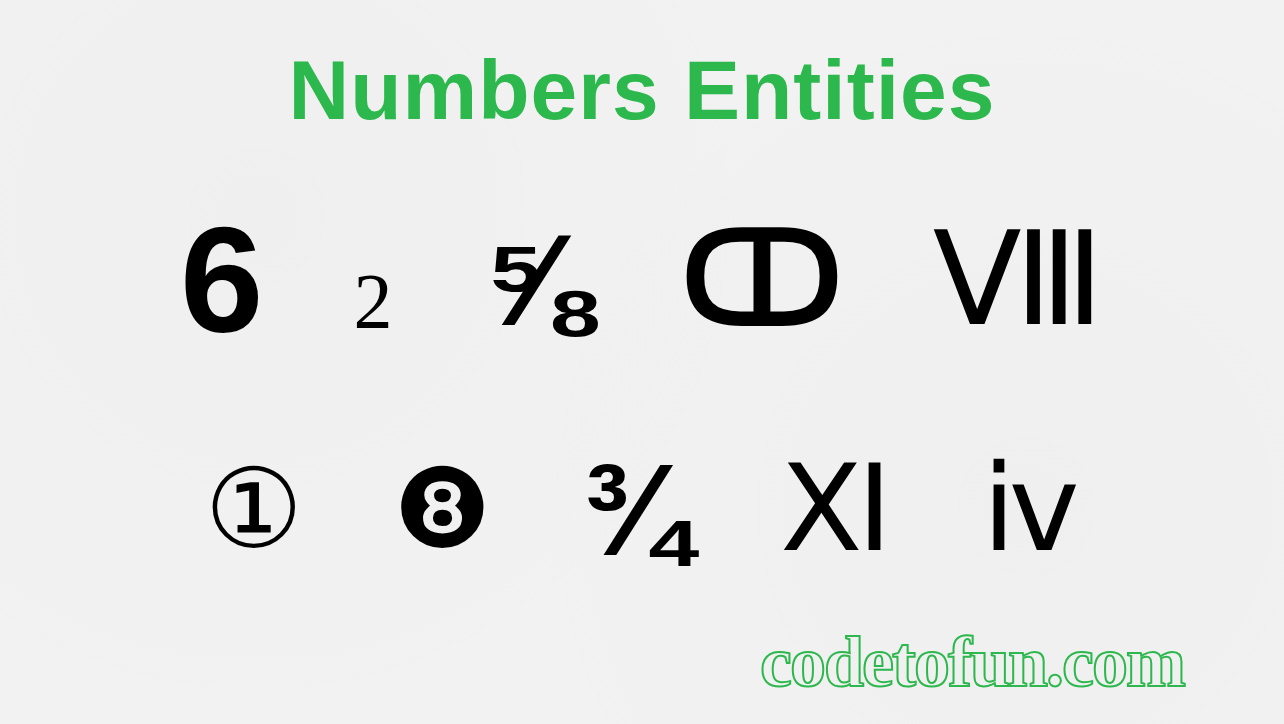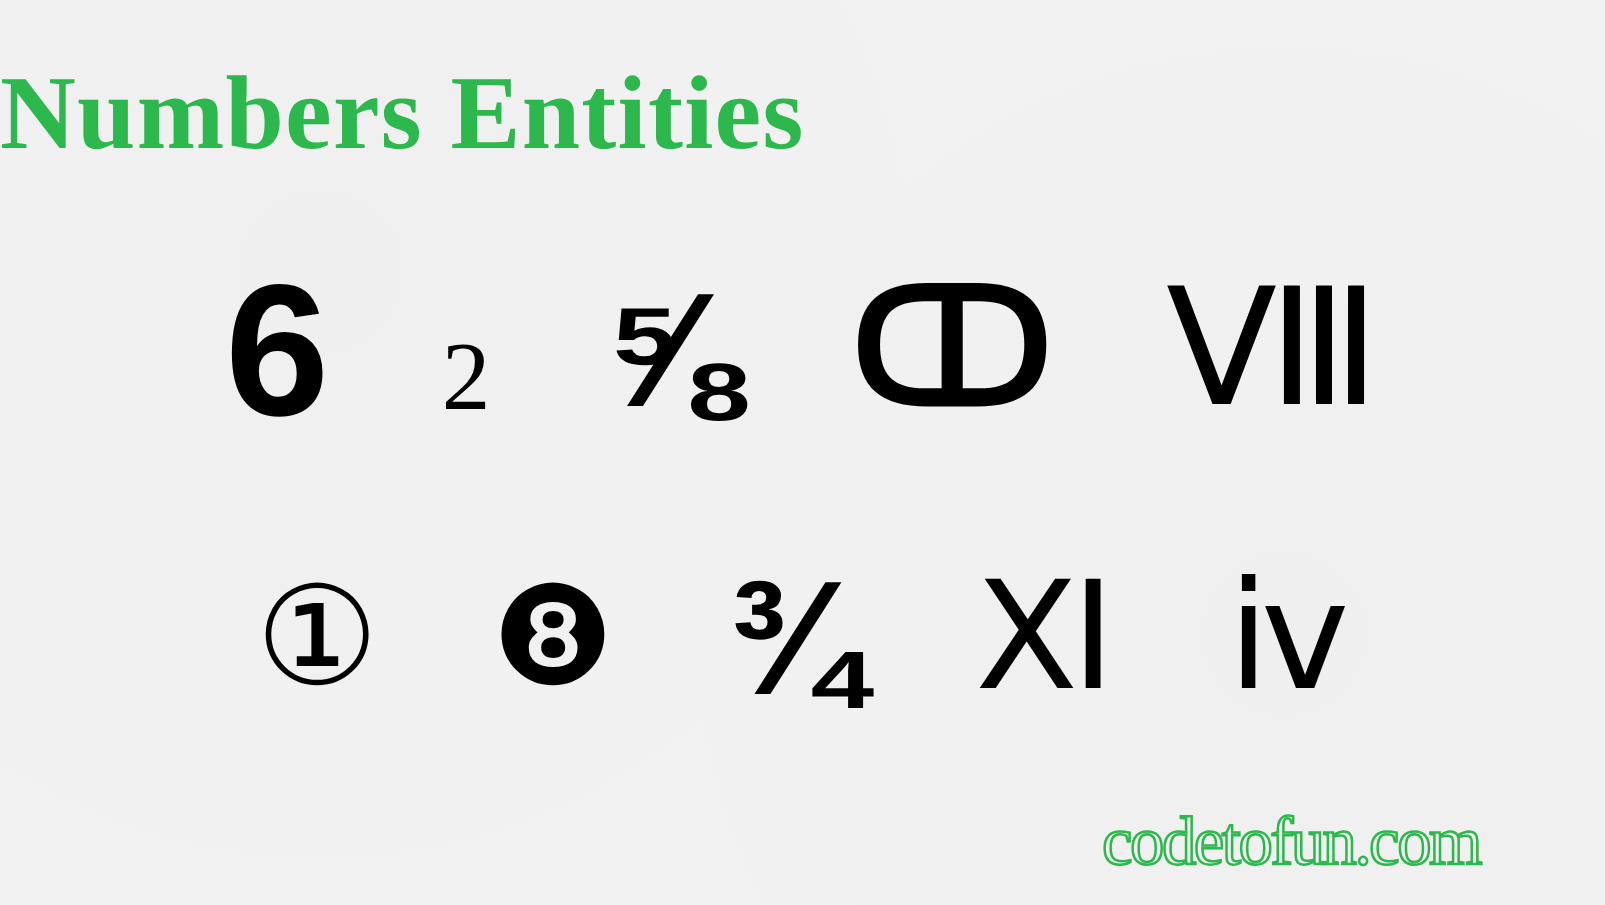--- a/index.html
+++ b/index.html
@@ -16,23 +16,23 @@
         radial-gradient(circle at 80% 70%, rgba(0,0,0,0.01) 0%, transparent 50%);
       position: relative;
       overflow: hidden;
       font-family: Georgia, 'Times New Roman', serif;
     }
     .heading {
       position: absolute;
       top: 42px;
       left: 0;
       right: 0;
-      text-align: left;
+      text-align: center;
       color: #2db84d;
-      font-family: Liberation Serif, serif;
+      font-family: Liberation Sans, sans-serif;
       font-weight: bold;
       font-size: 84px;
       letter-spacing: 1px;
     }
     .row {
       position: absolute;
       left: 0;
       right: 0;
       display: flex;
       justify-content: center;
@@ -67,22 +67,22 @@
     .g7 { font-size: 110px; }
     .g8 { font-size: 130px; }
     .g9 { font-size: 120px; }
     .g10 { font-size: 120px; }
     .watermark {
       position: absolute;
       right: 100px;
       bottom: 20px;
       color: #a16207;
       font-family: 'Comic Sans MS', cursive;
-      font-size: 55px;
-      font-weight: normal;
+      font-size: 72px;
+      font-weight: bold;
       -webkit-text-stroke: 2px #2db84d;
       -webkit-text-fill-color: transparent;
       letter-spacing: -2px;
     }
   </style>
 </head>
 <body>
 
 <h1 class="heading">Numbers Entities</h1>
 

